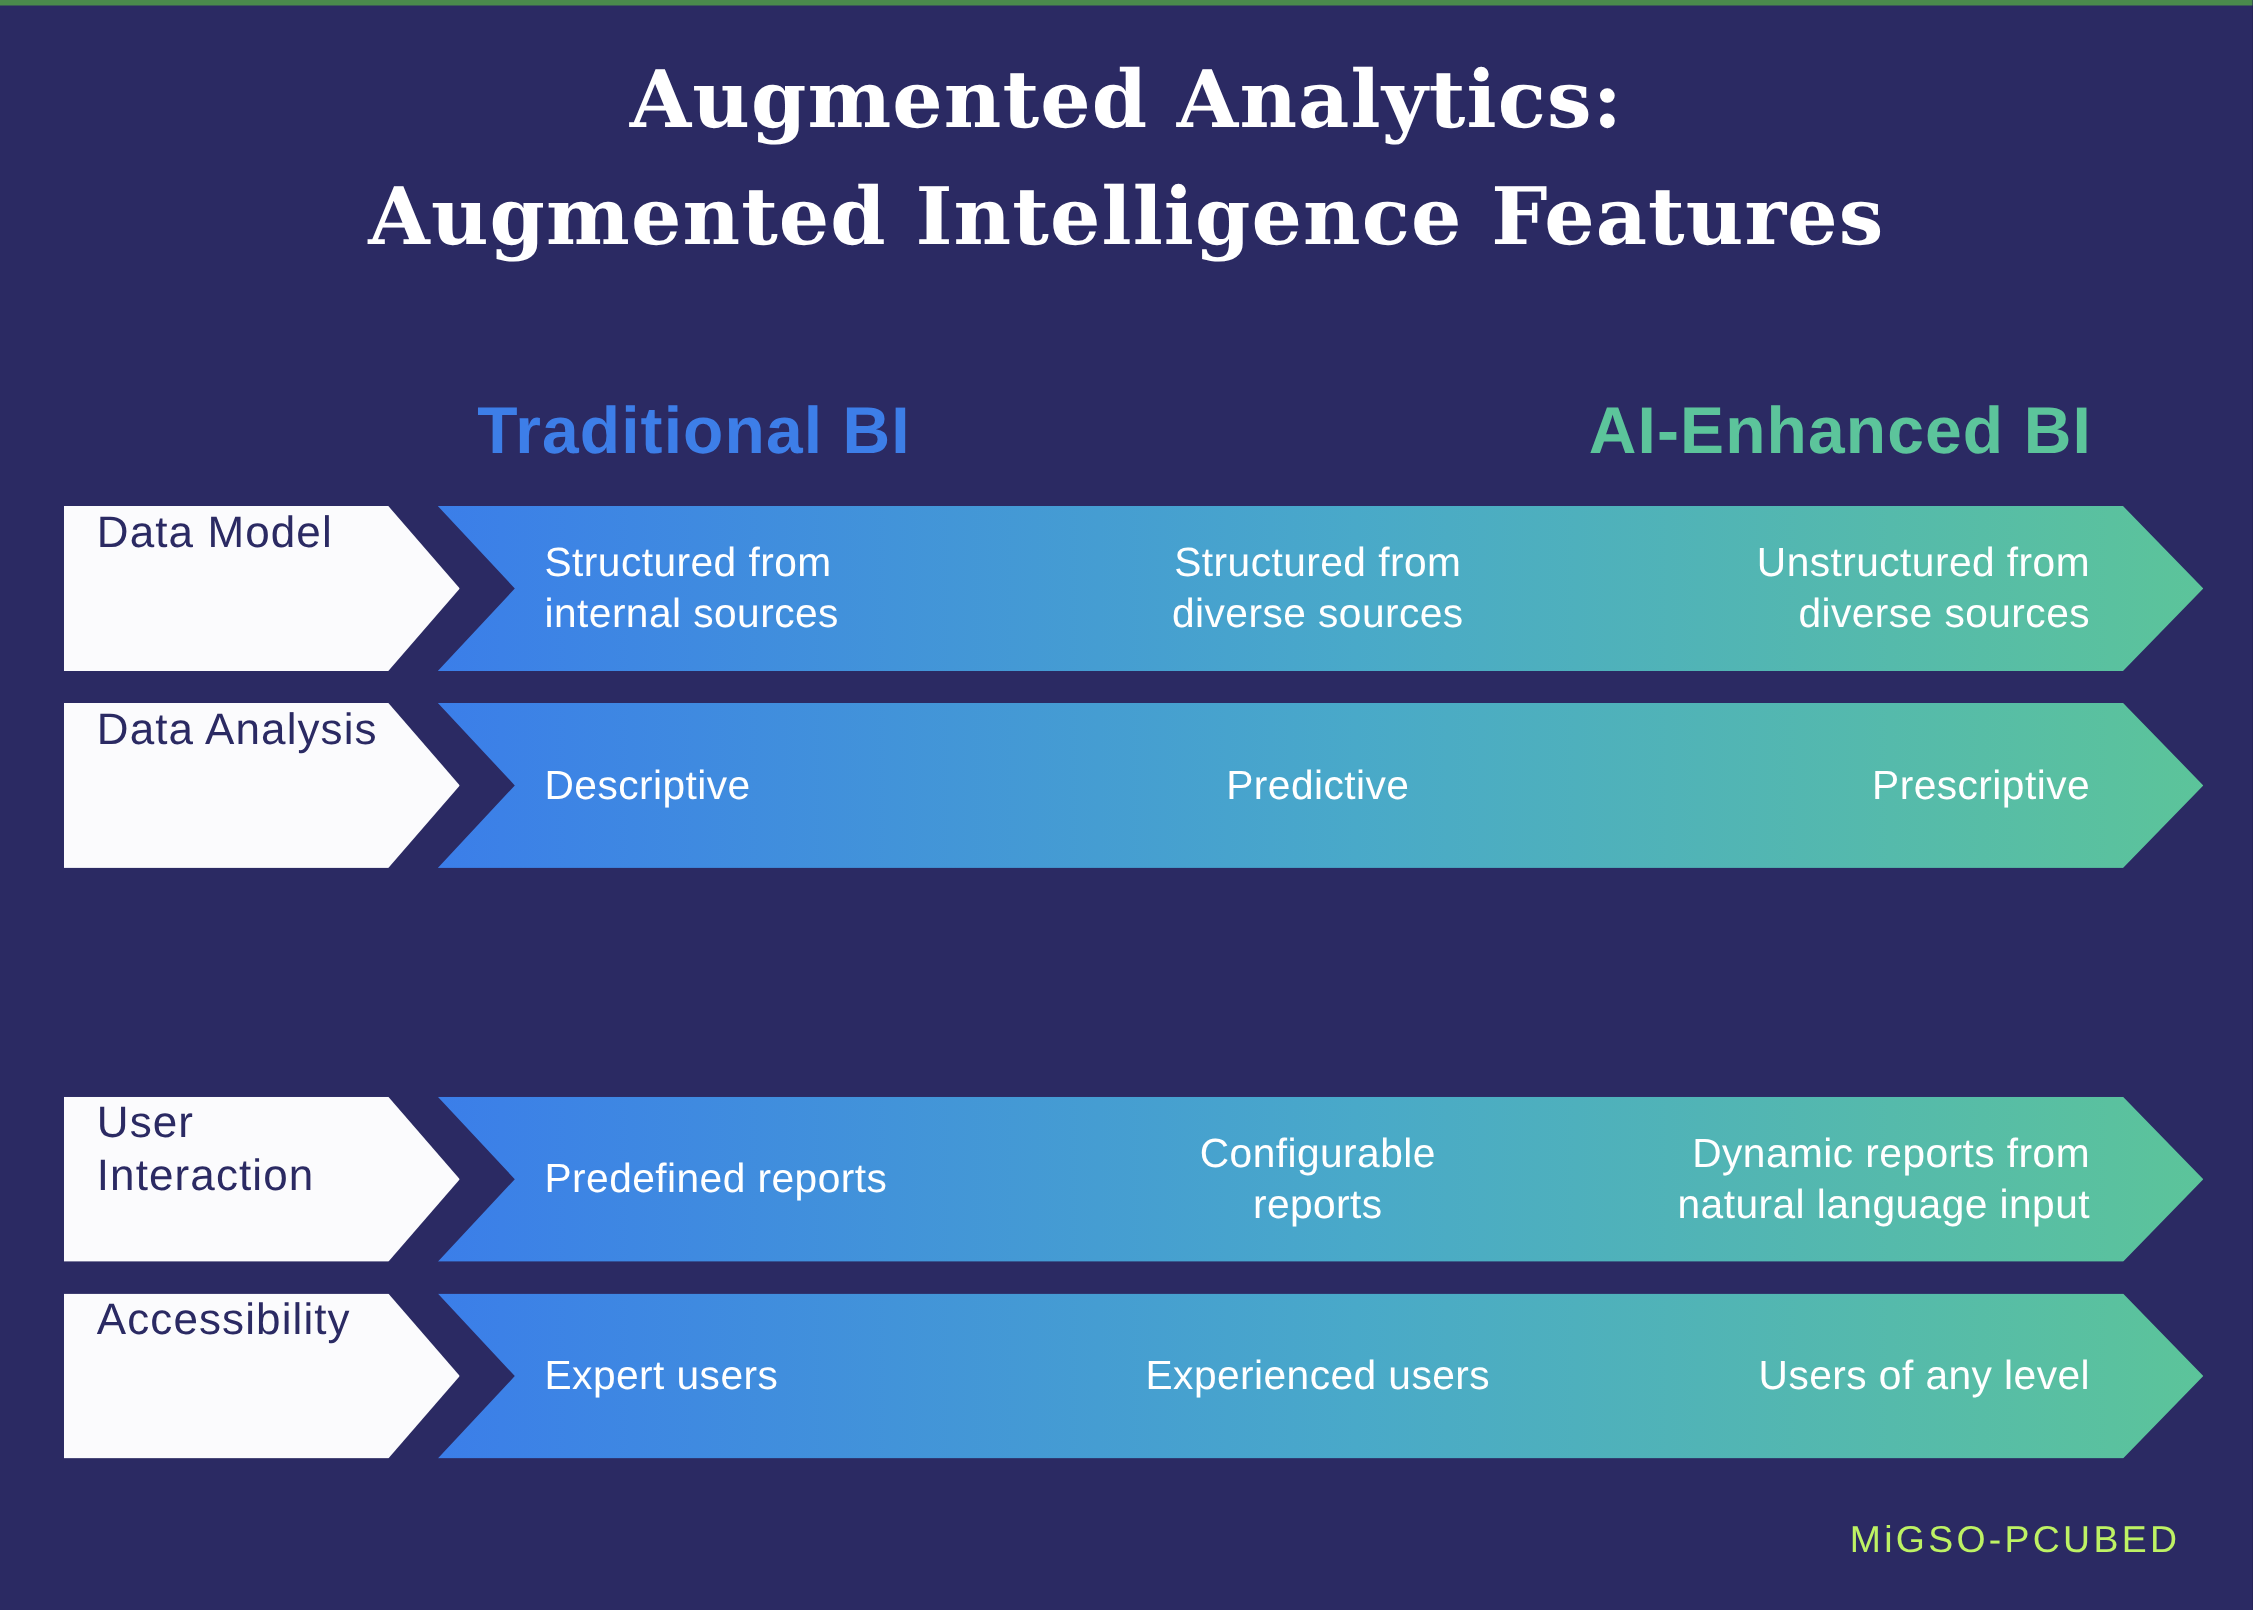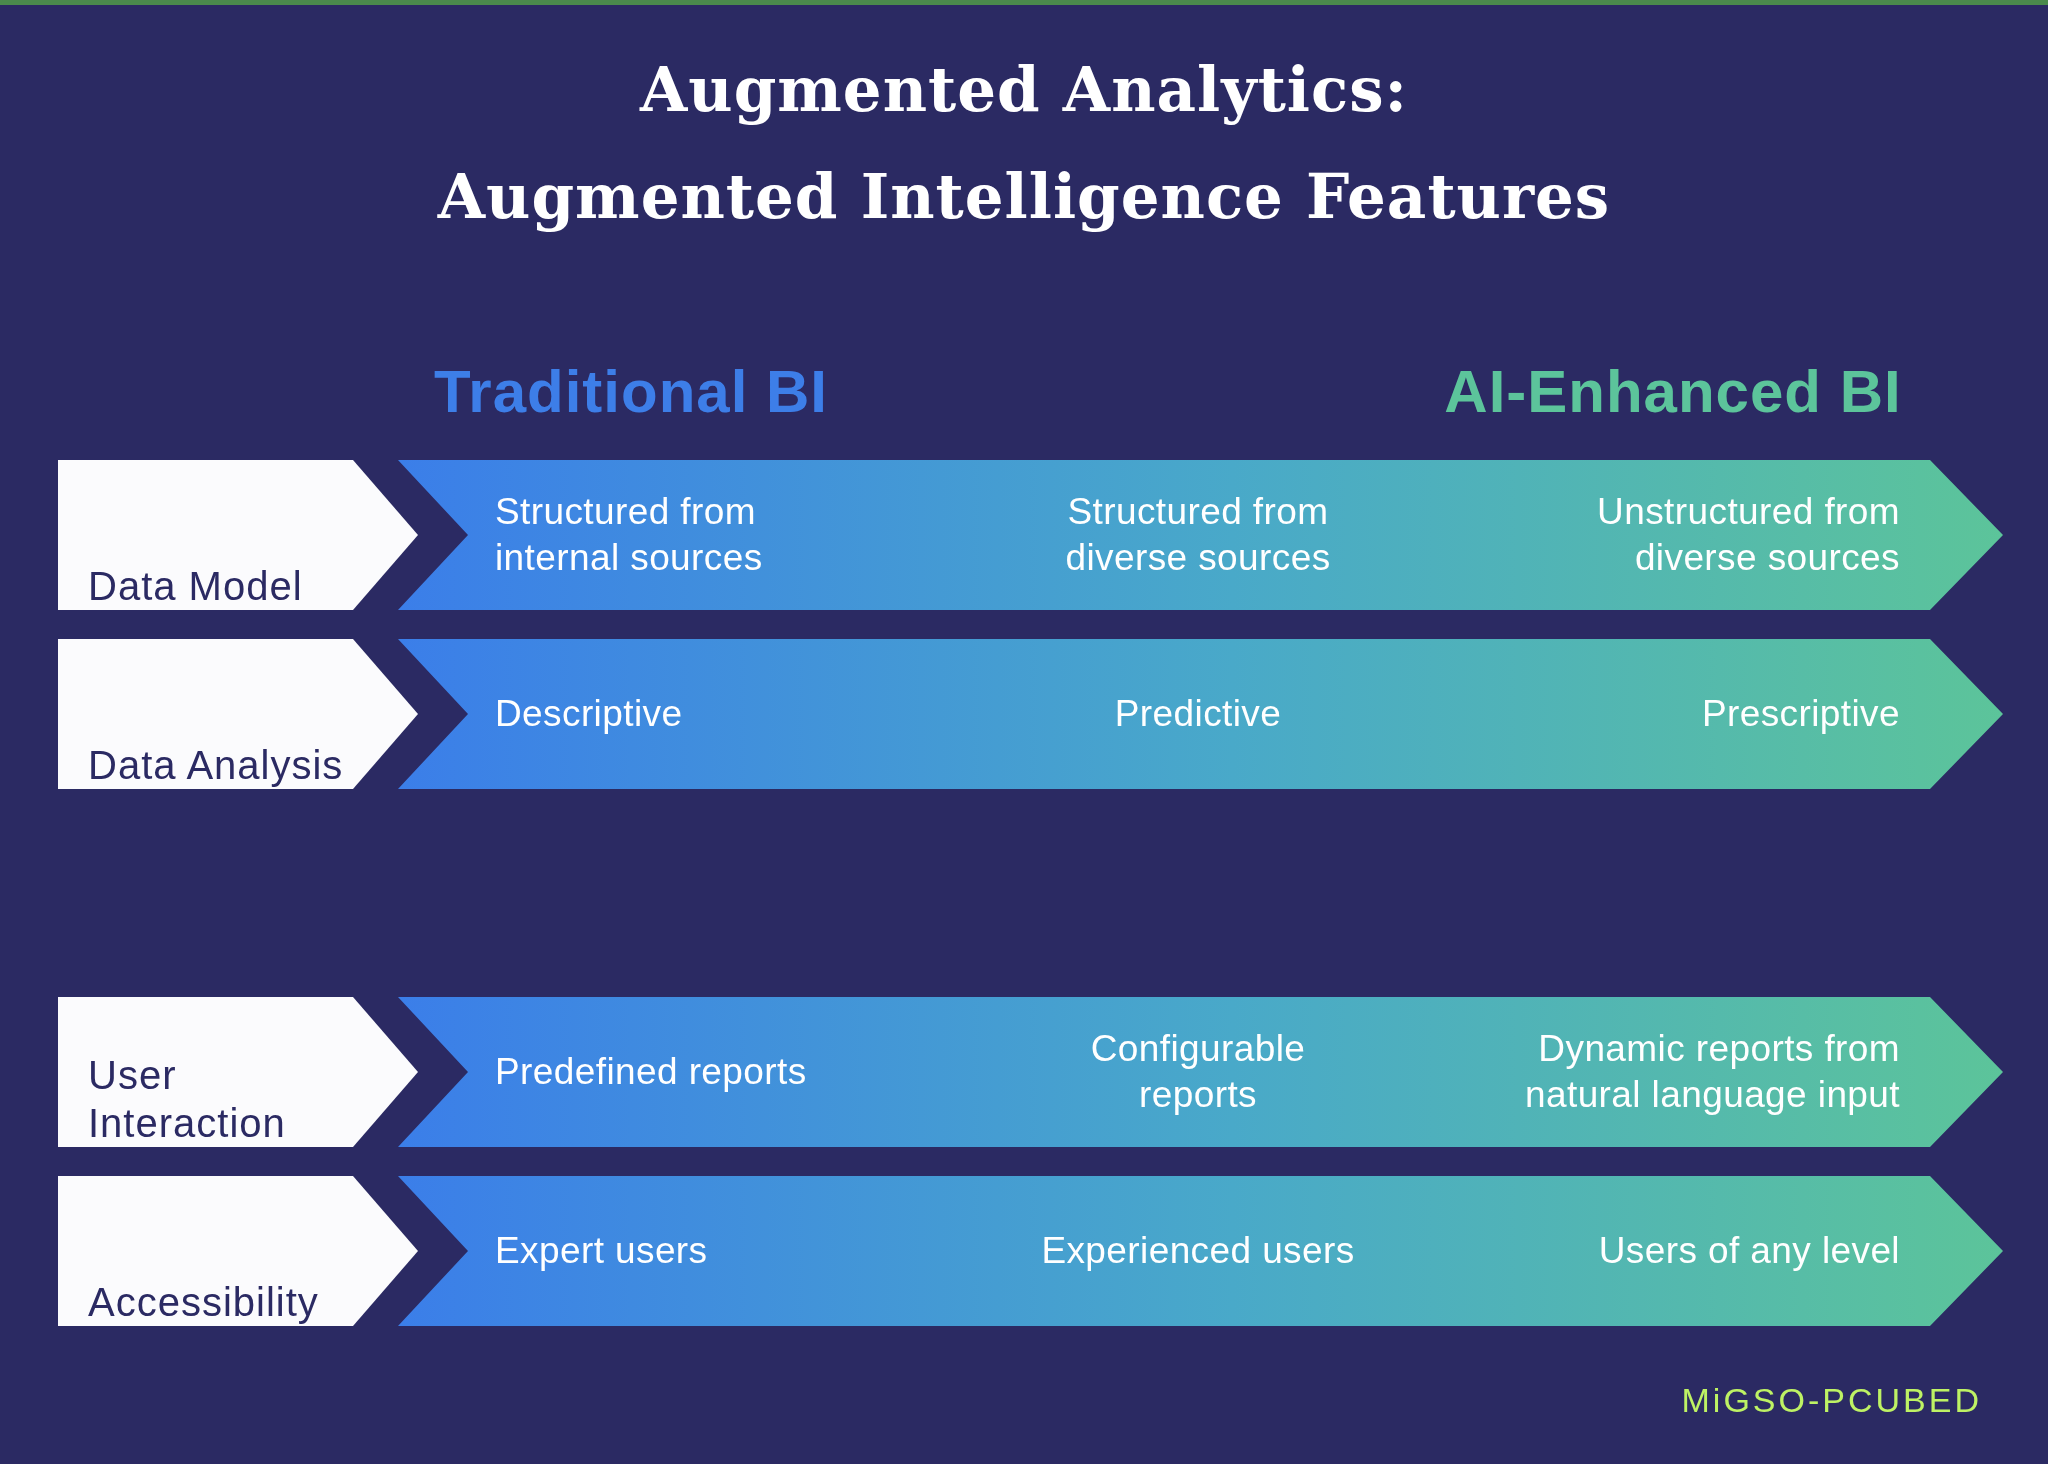--- a/index.html
+++ b/index.html
@@ -13,21 +13,21 @@
   #top-bar{
     position:absolute;top:0;left:0;width:2048px;height:5px;
     background:#4A8A4C;
   }
   #title{
     position:absolute;top:36px;left:0;width:2048px;
     text-align:center;
     color:#FFFFFF;
     font-family:"DejaVu Serif", serif;
     font-weight:700;
-    font-size:61px;
+    font-size:72px;
     line-height:107px;
     letter-spacing:1px;
   }
   .col-header{
     position:absolute;top:352px;width:800px;height:80px;
     text-align:center;
     font-size:60px;font-weight:700;letter-spacing:1px;
     line-height:80px;
   }
   #header-traditional{left:231px;color:#3D7EE8;}
@@ -37,21 +37,21 @@
   .row-0{top:460px;}
   .row-1{top:639px;border-radius:12px;}
   .row-2{top:818px;}
   .row-3{top:997px;}
   .row-4{top:1176px;}
 
   .label-arrow{
     position:absolute;left:58px;top:0;width:360px;height:150px;
     background:#FBFBFD;
     clip-path:polygon(0 0, 295px 0, 360px 50%, 295px 100%, 0 100%);
-    display:flex;align-items:flex-end;
+    display:flex;align-items:flex-start;
     box-sizing:border-box;padding-left:30px;
   }
   .label-text{
     color:#2B2A63;
     font-size:40px;line-height:48px;letter-spacing:1px;
     white-space:pre-line;
   }
   .band{
     position:absolute;left:398px;top:0;width:1605px;height:150px;
     background:linear-gradient(90deg,#3B7EE9 0%,#49A9C9 52%,#5CC49A 100%);

